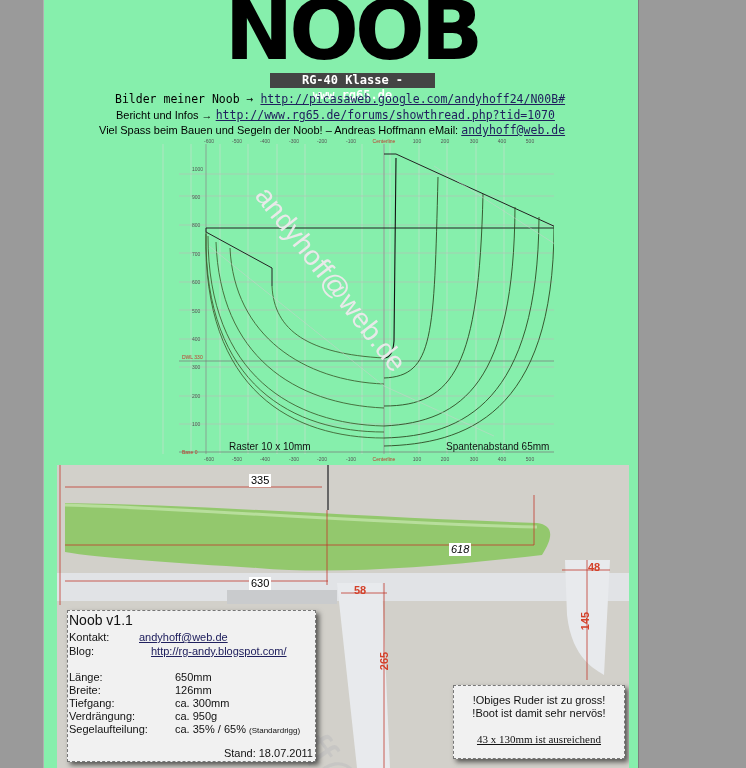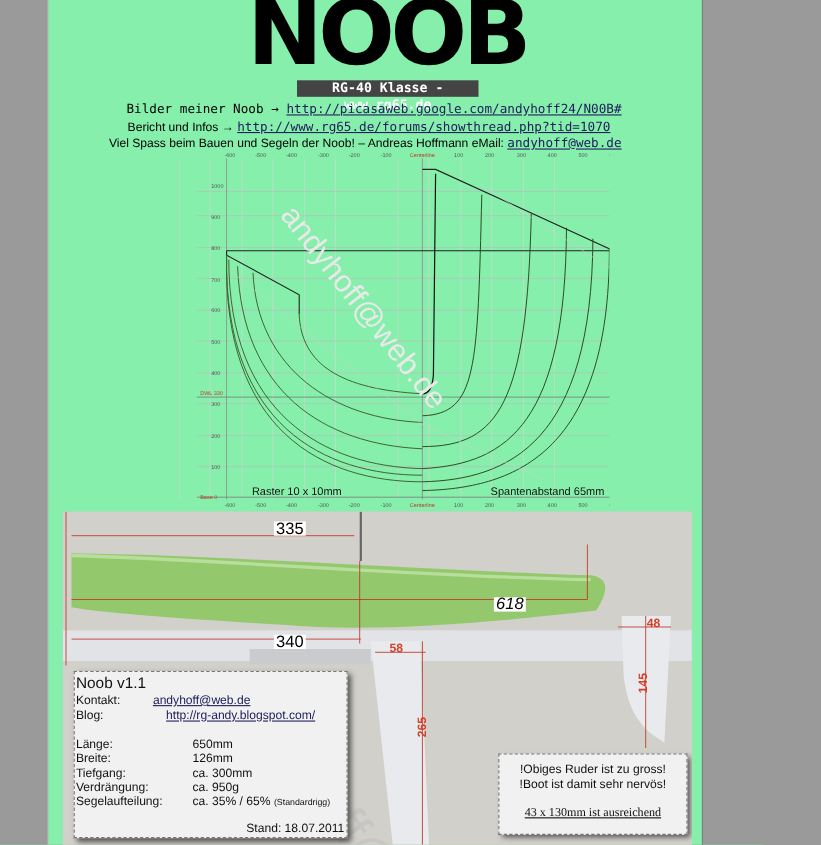--- a/index.html
+++ b/index.html
@@ -7,21 +7,21 @@
   #page{position:absolute;left:44px;top:0;width:594px;height:768px;background:#86efac;box-shadow:1px 0 0 #7d7d7d,-1px 0 0 #b0b0b0;}
   #logo{position:absolute;left:178px;top:0;width:260px;height:90px;}
   #logo .word{position:absolute;left:0;top:-14px;width:260px;text-align:center;font-family:"DejaVu Sans",sans-serif;font-weight:bold;font-size:82px;letter-spacing:-4px;color:#000;line-height:90px;}
   #logo .bar{position:absolute;left:48px;top:73px;width:165px;height:15px;background:#444;color:#fff;font-family:"DejaVu Sans Mono",monospace;font-weight:bold;font-size:12px;line-height:15px;text-align:center;}
   .line{position:absolute;white-space:nowrap;font-size:11px;color:#000;}
   .mono{font-family:"DejaVu Sans Mono",monospace;}
   a.lnk{color:#20205e;text-decoration:underline;}
   #chart{position:absolute;left:90px;top:136px;width:420px;height:326px;}
   #photo{position:absolute;left:13px;top:465px;width:572px;height:303px;background:#d0cec8;overflow:hidden;}
   .info{position:absolute;background:#f1f1f1;border:1px dashed #777;box-shadow:3px 3px 5px rgba(0,0,0,.6);font-size:11px;color:#111;}
-  .dimlbl{position:absolute;background:#fff;font-size:15px;padding:0 2px;line-height:13px;color:#000;}
+  .dimlbl{position:absolute;background:#fff;font-size:11px;padding:0 2px;line-height:13px;color:#000;}
   .reddim{position:absolute;color:#d4412a;font-size:11px;font-weight:bold;}
 </style>
 </head>
 <body>
 
 <div id="page">
 
   <div id="logo">
     <div class="word">NOOB</div>
     <div class="bar">RG-40 Klasse - www.rg65.de</div>
@@ -183,21 +183,21 @@
         <line x1="505" y1="105" x2="553" y2="105"></line>
         <line x1="530" y1="95" x2="530" y2="215"></line>
         <line x1="477" y1="30" x2="477" y2="80"></line>
         <line x1="270" y1="45" x2="270" y2="120"></line>
       </g>
       <text x="150" y="155" font-size="48" fill="#bfbfbf" fill-opacity="0.6" transform="rotate(55 150 155)">andyhoff@web.de</text>
     </svg>
 
     <div class="dimlbl" style="left:192px;top:9px;">335</div>
     <div class="dimlbl" style="left:392px;top:78px;font-style:italic;">618</div>
-    <div class="dimlbl" style="left:192px;top:112px;">340</div>
+    <div class="dimlbl" style="left:192px;top:112px;">630</div>
     <div class="reddim" style="left:297px;top:119px;">58</div>
     <div class="reddim" style="left:318px;top:190px;transform:rotate(-90deg);">265</div>
     <div class="reddim" style="left:531px;top:96px;">48</div>
     <div class="reddim" style="left:519px;top:150px;transform:rotate(-90deg);">145</div>
 
     <div class="info" style="left:10px;top:145px;width:247px;height:150px;">
       <div style="position:absolute;left:1px;top:1px;font-size:14px;">Noob v1.1</div>
       <div style="position:absolute;left:1px;top:20px;">Kontakt:</div>
       <a class="lnk" style="position:absolute;left:71px;top:20px;">andyhoff@web.de</a>
       <div style="position:absolute;left:1px;top:34px;text-align:center;">Blog:</div>

